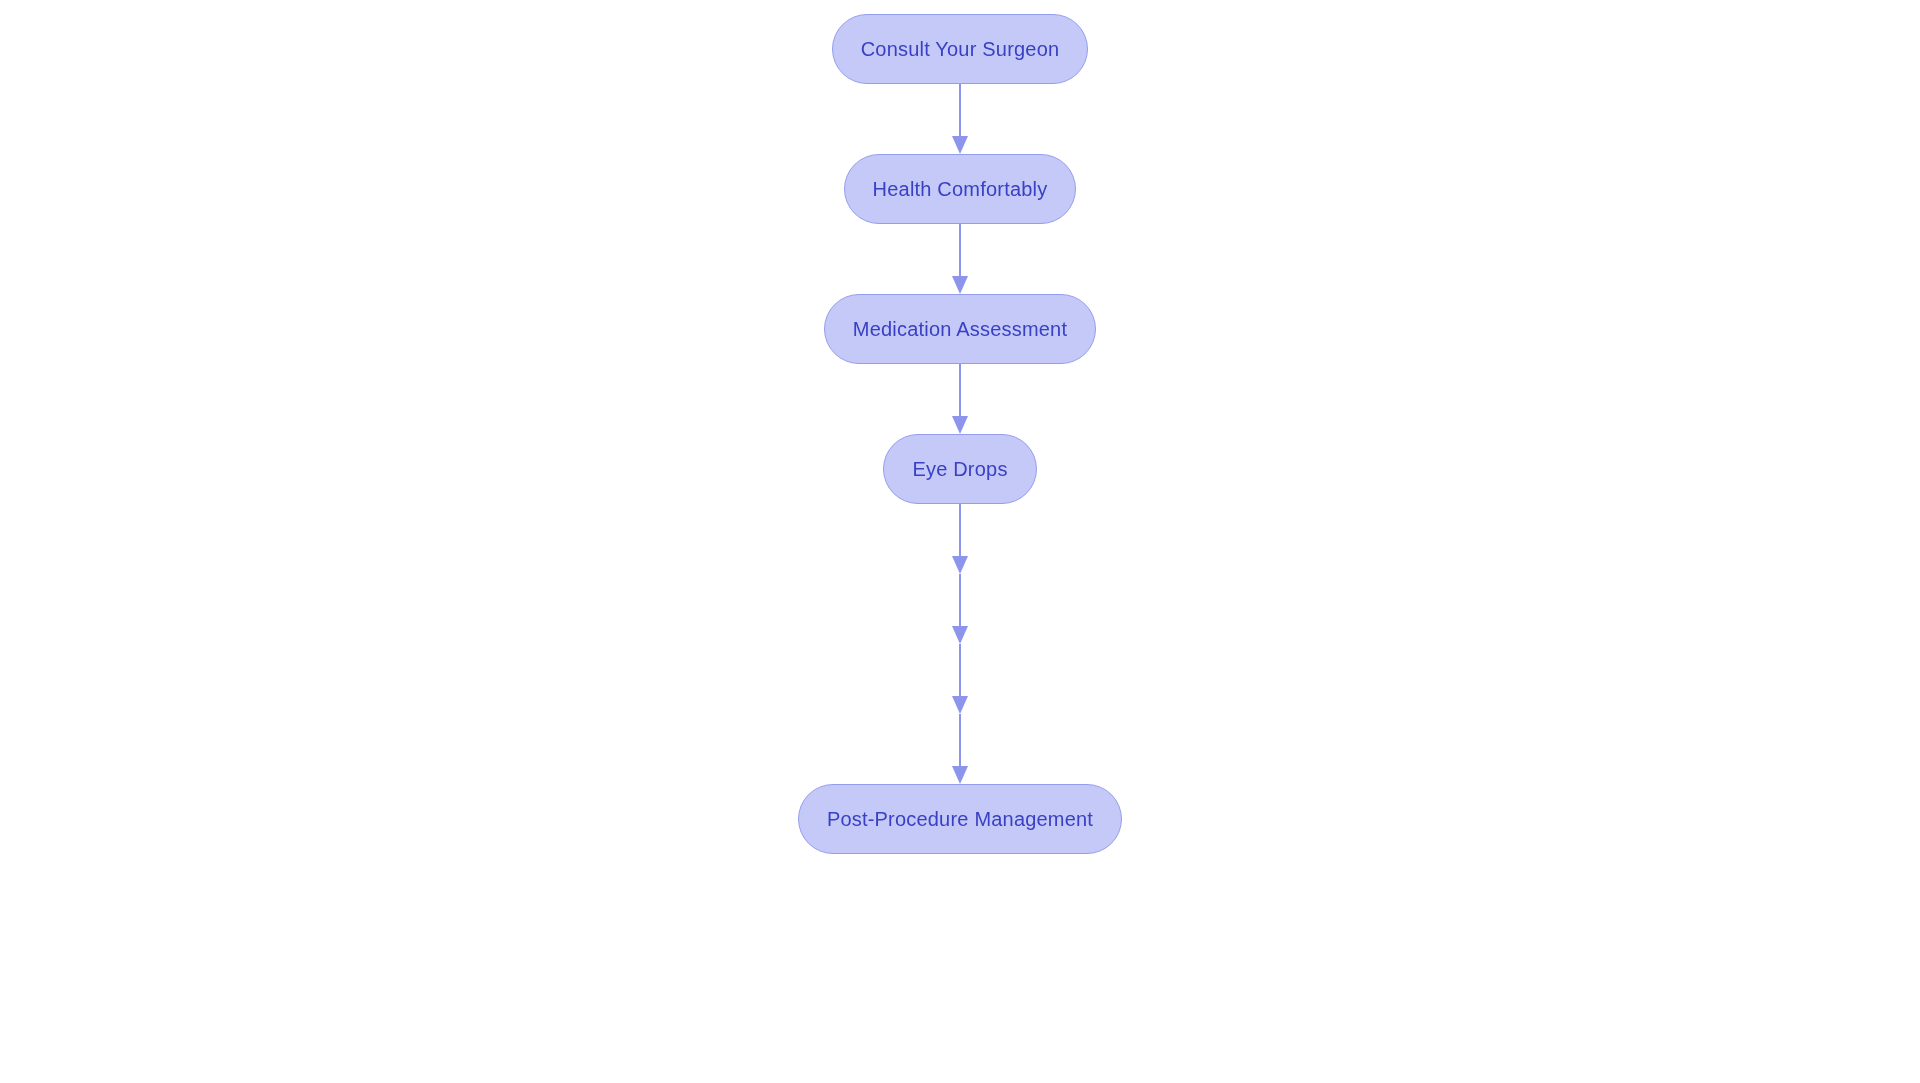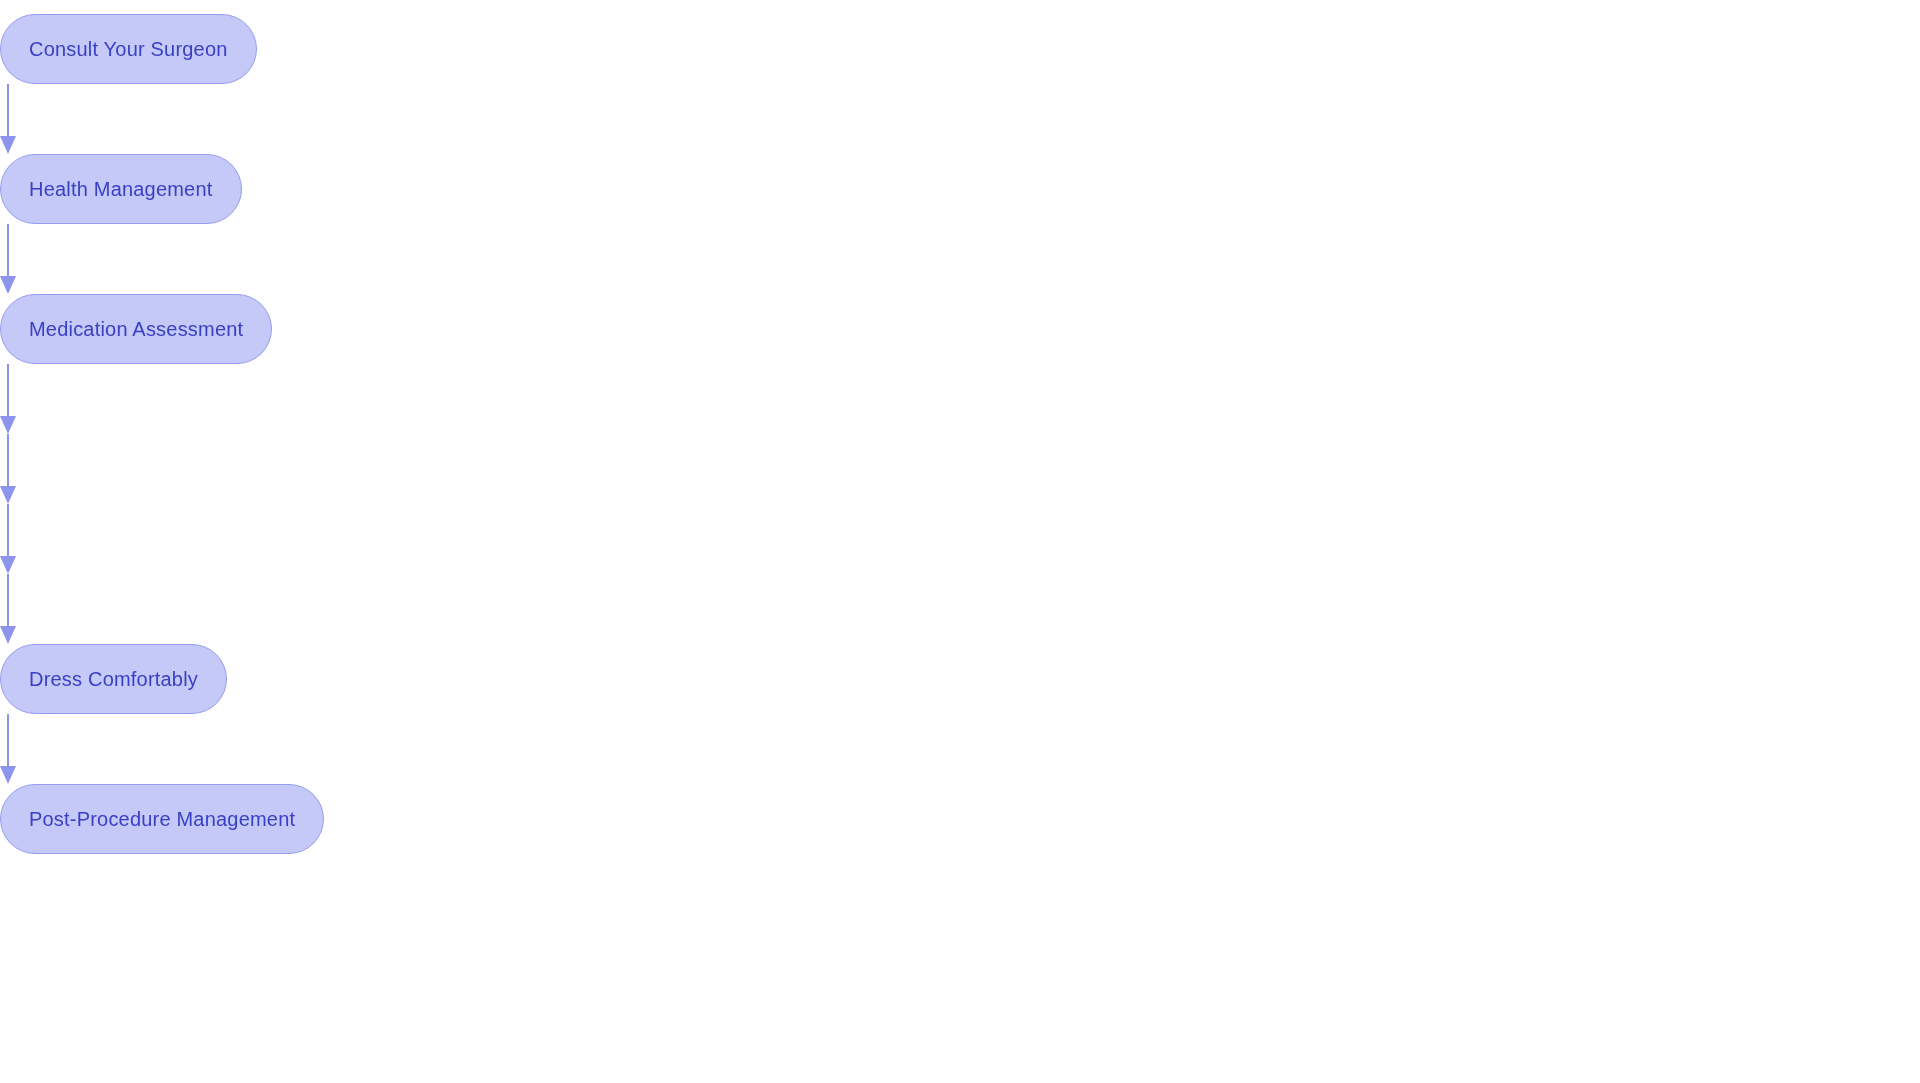--- a/index.html
+++ b/index.html
@@ -15,21 +15,21 @@
     height: 1083px;
     background: var(--page-bg);
     font-family: "Liberation Sans", sans-serif;
     overflow: hidden;
   }
   .canvas {
     width: 1920px;
     height: 1083px;
     display: flex;
     flex-direction: column;
-    align-items: flex-start;
+    align-items: center;
     padding-top: 14px;
   }
   .node {
     height: 70px;
     min-height: 70px;
     padding: 0 28px;
     border-radius: 35px;
     background: var(--node-fill);
     border: 1.5px solid var(--node-border);
     display: flex;
@@ -69,48 +69,48 @@
 
 <div class="canvas">
     <div class="node">
       <span class="node-label">Consult Your Surgeon</span>
     </div>
     <div class="arrow">
       <div class="arrow-stem"></div>
       <div class="arrow-head"></div>
     </div>
     <div class="node">
-      <span class="node-label">Health Management</span>
+      <span class="node-label">Health Comfortably</span>
     </div>
     <div class="arrow">
       <div class="arrow-stem"></div>
       <div class="arrow-head"></div>
     </div>
     <div class="node">
       <span class="node-label">Medication Assessment</span>
+    </div>
+    <div class="arrow">
+      <div class="arrow-stem"></div>
+      <div class="arrow-head"></div>
+    </div>
+    <div class="node">
+      <span class="node-label">Eye Drops</span>
     </div>
     <div class="arrow">
       <div class="arrow-stem"></div>
       <div class="arrow-head"></div>
     </div>
     <div class="arrow">
       <div class="arrow-stem"></div>
       <div class="arrow-head"></div>
     </div>
     <div class="arrow">
       <div class="arrow-stem"></div>
       <div class="arrow-head"></div>
     </div>
     <div class="arrow">
       <div class="arrow-stem"></div>
       <div class="arrow-head"></div>
     </div>
     <div class="node">
-      <span class="node-label">Dress Comfortably</span>
-    </div>
-    <div class="arrow">
-      <div class="arrow-stem"></div>
-      <div class="arrow-head"></div>
-    </div>
-    <div class="node">
       <span class="node-label">Post-Procedure Management</span>
     </div>
   </div>
 
 </body></html>

